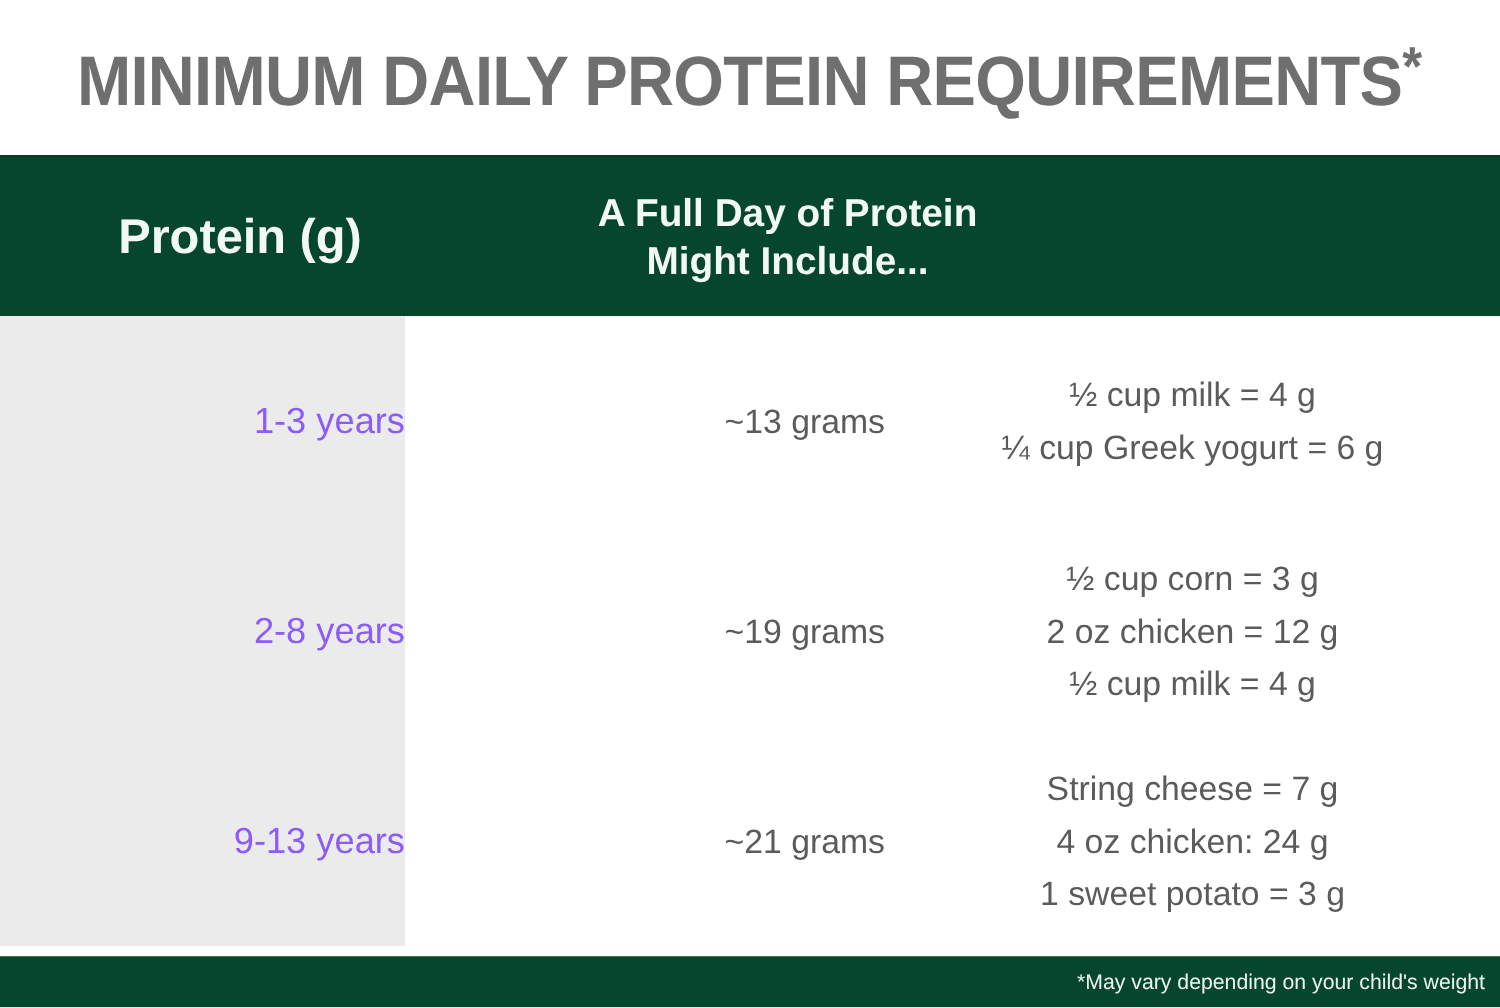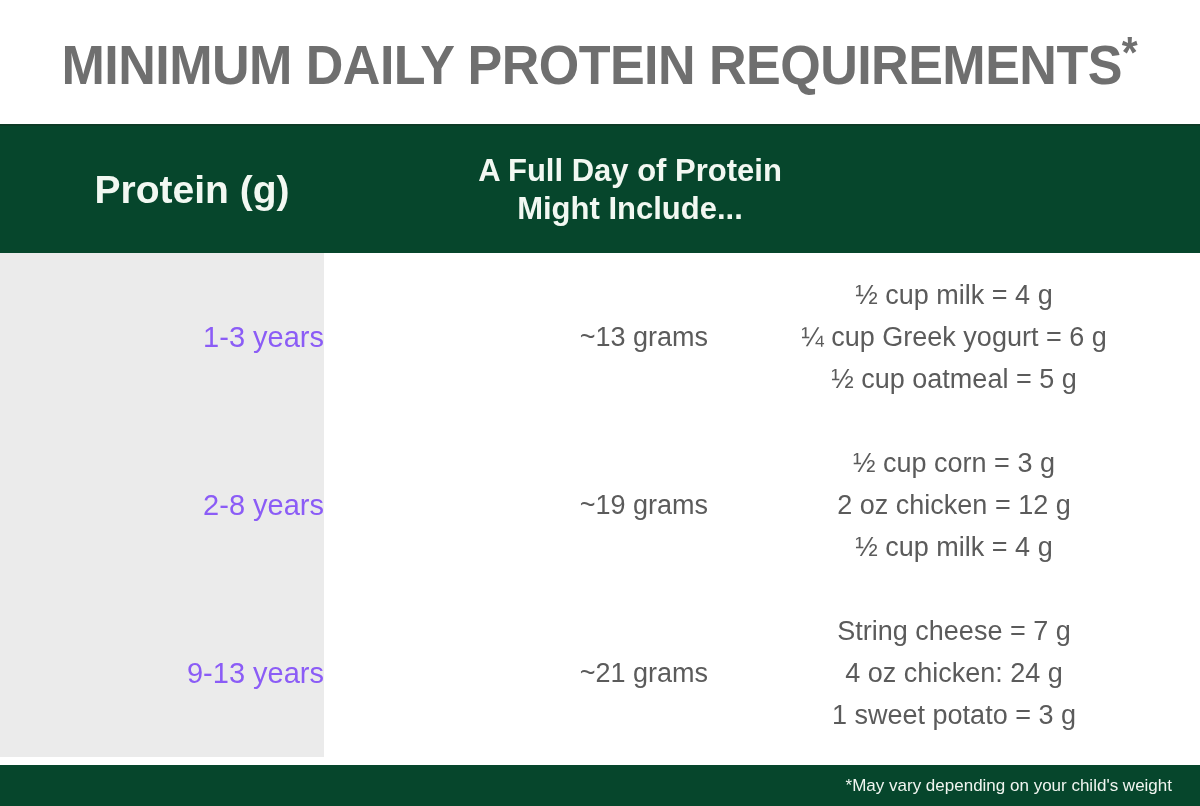--- a/index.html
+++ b/index.html
@@ -152,21 +152,21 @@
     position: absolute;
     left: 0;
     top: 765px;
     width: 1200px;
     height: 41px;
     background: #06462c;
     display: flex;
     align-items: center;
     justify-content: flex-end;
     box-sizing: border-box;
-    padding-right: 28px;
+    padding-right: 12px;
   }
   .foot-text {
     color: #f0f5f0;
     font-size: 17px;
     font-family: "Liberation Sans", sans-serif;
     white-space: nowrap;
   }
 </style>
 </head>
 <body>
@@ -192,21 +192,20 @@
   <div class="body-area">
     <div class="age-band"></div>
     <div class="grid">
 
       <div class="row">
         <div class="cell cell-age">1-3 years</div>
         <div class="cell cell-protein">~13 grams</div>
         <div class="cell cell-foods">
           <div class="food-line">½ cup milk = 4 g</div>
           <div class="food-line">¼  cup Greek yogurt = 6 g</div>
-          <div class="food-line">½ cup oatmeal = 5 g</div>
         </div>
       </div>
 
       <div class="row">
         <div class="cell cell-age">2-8 years</div>
         <div class="cell cell-protein">~19 grams</div>
         <div class="cell cell-foods">
           <div class="food-line">½ cup corn = 3 g</div>
           <div class="food-line">2 oz chicken = 12 g</div>
           <div class="food-line">½ cup milk = 4 g</div>

